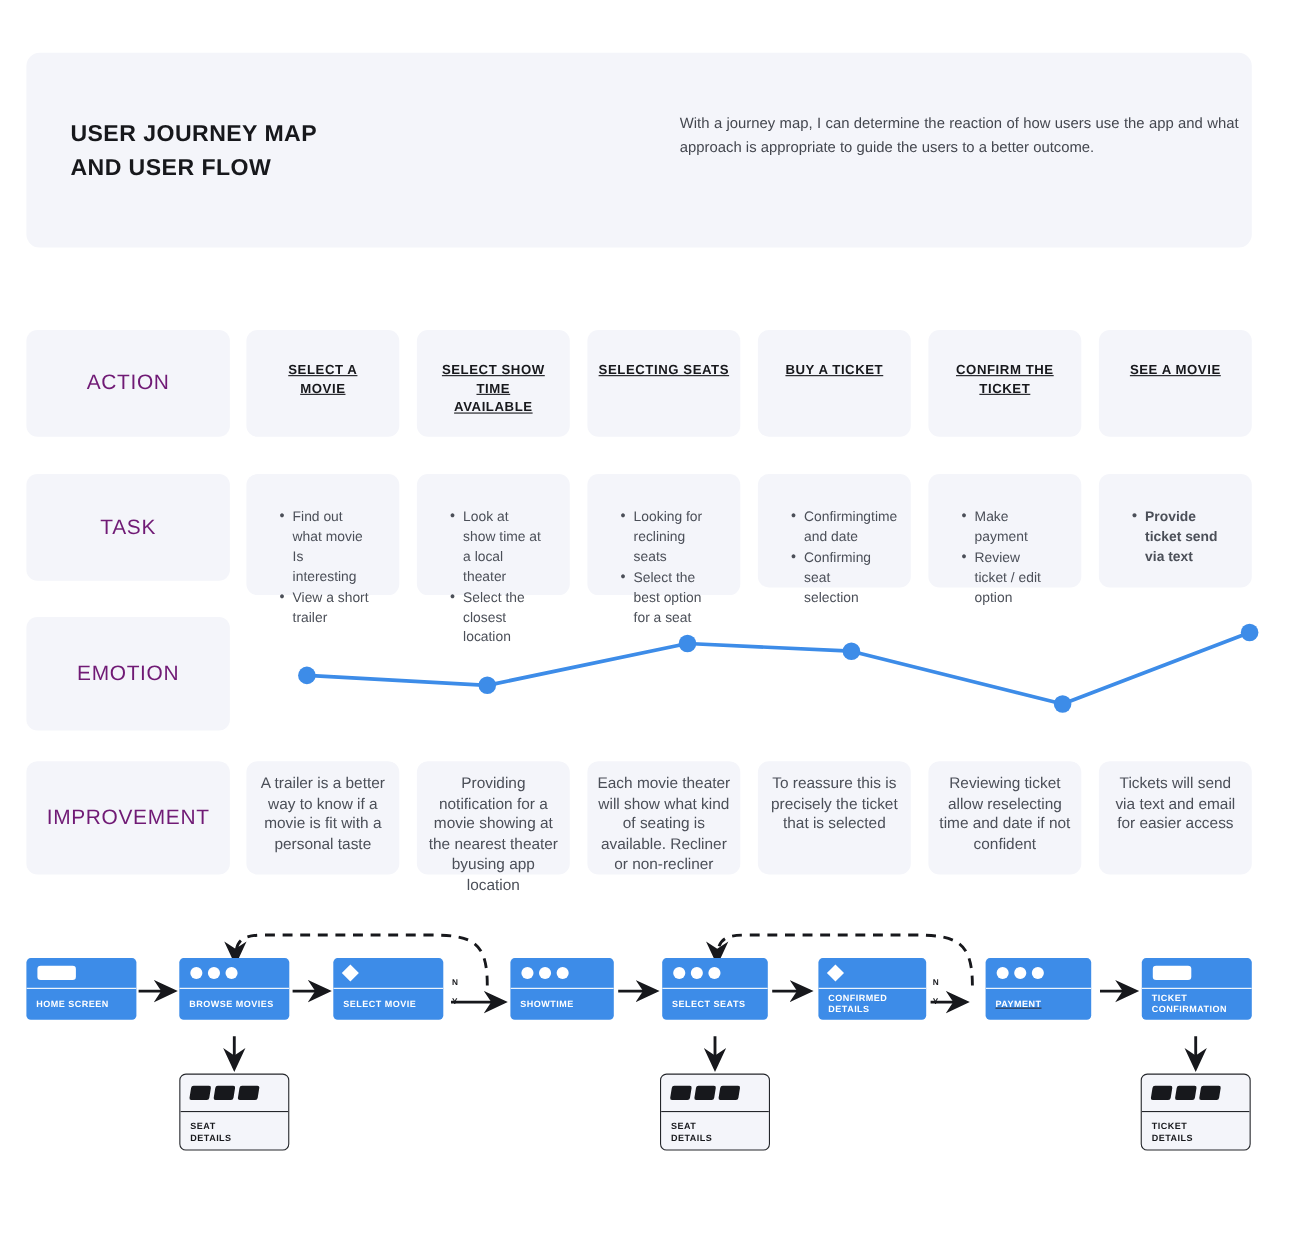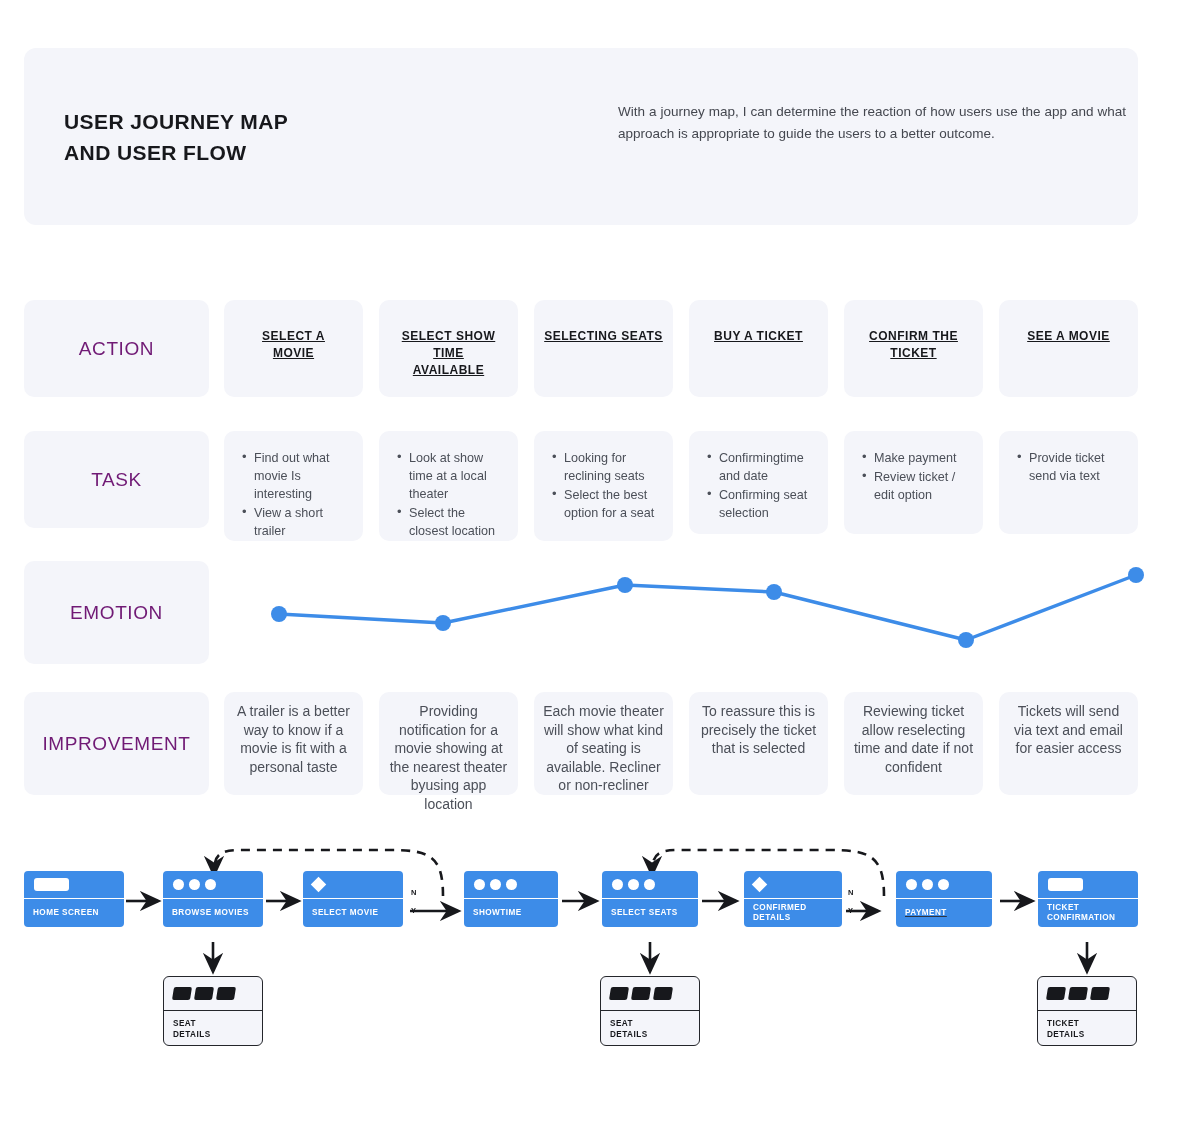--- a/index.html
+++ b/index.html
@@ -45,21 +45,21 @@
     padding:28px 10px 10px;
     font-size:12px;font-weight:bold;letter-spacing:.5px;
     line-height:17px;text-align:center;color:#17181c;
     white-space:pre-line;
     text-decoration:underline;
   }
   .task-cell{
     padding:14px 10px 10px 12px;
   }
   .task-cell ul{
-    margin:4px;padding:0 0 0 14px;list-style:none;
+    margin:16px;padding:0 0 0 14px;list-style:none;
   }
   .task-cell li{
     position:relative;font-size:12.6px;line-height:18px;color:#4b4f58;
     margin-bottom:1px;
   }
   .task-cell li::before{
     content:"•";position:absolute;left:-12px;top:-1px;color:#4b4f58;font-size:13px;
   }
   .improve-cell{
     display:flex;align-items:flex-start;justify-content:center;
@@ -163,21 +163,21 @@
         <li>Confirmingtime and date</li>
         <li>Confirming seat selection</li>
       </ul>
     </div>
     <div class="cell task-cell" style="left:844px;top:431px;width:139px;height:103px;">
       <ul>
         <li>Make payment</li>
         <li>Review ticket / edit option</li>
       </ul>
     </div>
-    <div class="cell task-cell" style="left:999px;top:431px;width:139px;height:103px;">
+    <div class="cell task-cell" style="left:999px;top:431px;width:139px;height:103px;font-weight:bold;">
       <ul>
         <li>Provide ticket send via text</li>
       </ul>
     </div>
 
     <svg class="emotion-chart" viewBox="0 0 952 122">
       <polyline id="emotion-line" fill="none" stroke="#3d8ce8" stroke-width="3.4" stroke-linejoin="round" stroke-linecap="round" points="70.0,62.0 234.0,71.0 416.0,33.0 565.0,40.0 757.0,88.0 927.0,23.0"></polyline>
       <g id="emotion-markers">
           <circle cx="70" cy="62" r="8" fill="#3d8ce8"></circle>
           <circle cx="234" cy="71" r="8" fill="#3d8ce8"></circle>

